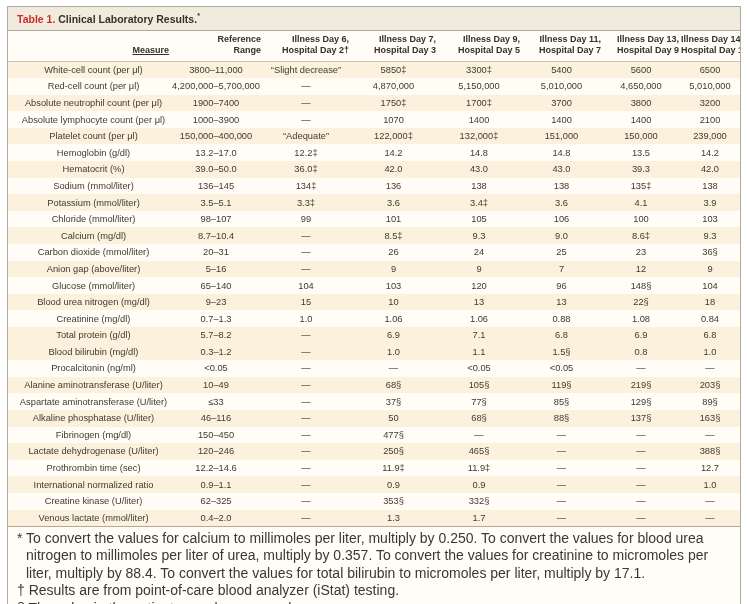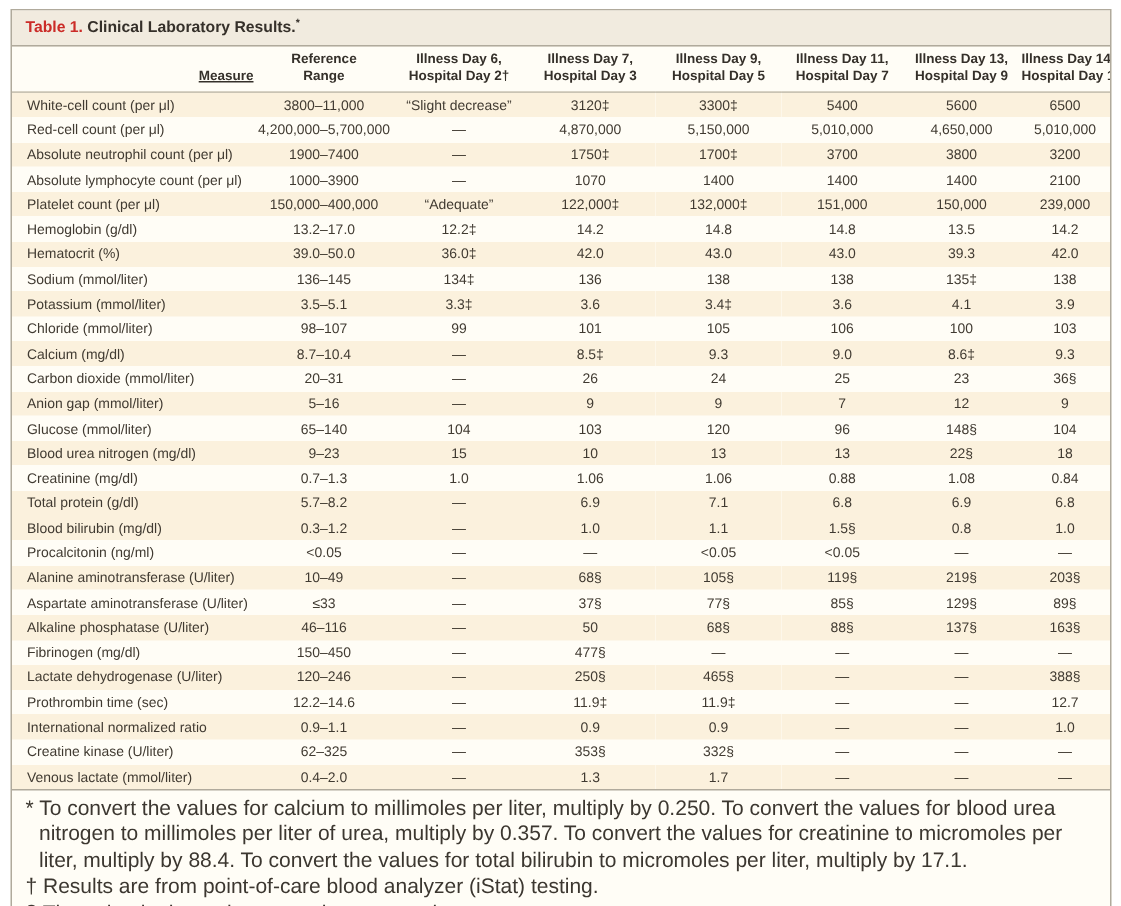--- a/index.html
+++ b/index.html
@@ -31,29 +31,29 @@
   col.c-ref{width:92px;}
   col.c-d6{width:88px;}
   col.c-d7{width:87px;}
   col.c-d9{width:84px;}
   col.c-d11{width:81px;}
   col.c-d13{width:78px;}
   col.c-d14{width:60px;}
   thead th{
     font-size:9px;font-weight:bold;color:#35302a;vertical-align:bottom;
     padding:3px 1px 5px;background:var(--warm-white);
-    border-bottom:1px solid #c9c3b3;text-align:center;line-height:1.25;
+    border-bottom:1px solid #c9c3b3;text-align:right;line-height:1.25;
     white-space:nowrap;overflow:hidden;
   }
   thead th.measure{text-align:right;padding-left:8px;text-decoration:underline;}
   tbody td{
     font-size:9.3px;color:#403a31;text-align:center;height:16.6px;
     padding:0 1px;white-space:nowrap;overflow:hidden;
   }
-  tbody td.measure{text-align:left;padding-left:10px;}
+  tbody td.measure{text-align:center;padding-left:10px;}
   tr.stripe td{background:var(--stripe);}
   tr.plain td{background:var(--warm-white);}
   .footnotes{
     border-top:1px solid var(--panel-border);
     padding:3px 9px 5px;background:var(--warm-white);
   }
   .footnote{
     margin:0;font-size:14px;line-height:1.24;color:#3c3730;
     padding-left:9px;text-indent:-9px;
   }
@@ -108,21 +108,21 @@
               <div>Illness Day 14,</div>
               <div>Hospital Day 10</div>
             </th>
           </tr>
       </thead>
       <tbody>
           <tr class="stripe">
             <td class="measure">White-cell count (per μl)</td>
             <td>3800–11,000</td>
             <td>“Slight decrease”</td>
-            <td>3120‡</td>
+            <td>5850‡</td>
             <td>3300‡</td>
             <td>5400</td>
             <td>5600</td>
             <td>6500</td>
           </tr>
           <tr class="plain">
             <td class="measure">Red-cell count (per μl)</td>
             <td>4,200,000–5,700,000</td>
             <td>—</td>
             <td>4,870,000</td>
@@ -225,21 +225,21 @@
             <td class="measure">Carbon dioxide (mmol/liter)</td>
             <td>20–31</td>
             <td>—</td>
             <td>26</td>
             <td>24</td>
             <td>25</td>
             <td>23</td>
             <td>36§</td>
           </tr>
           <tr class="stripe">
-            <td class="measure">Anion gap (mmol/liter)</td>
+            <td class="measure">Anion gap (above/liter)</td>
             <td>5–16</td>
             <td>—</td>
             <td>9</td>
             <td>9</td>
             <td>7</td>
             <td>12</td>
             <td>9</td>
           </tr>
           <tr class="plain">
             <td class="measure">Glucose (mmol/liter)</td>

